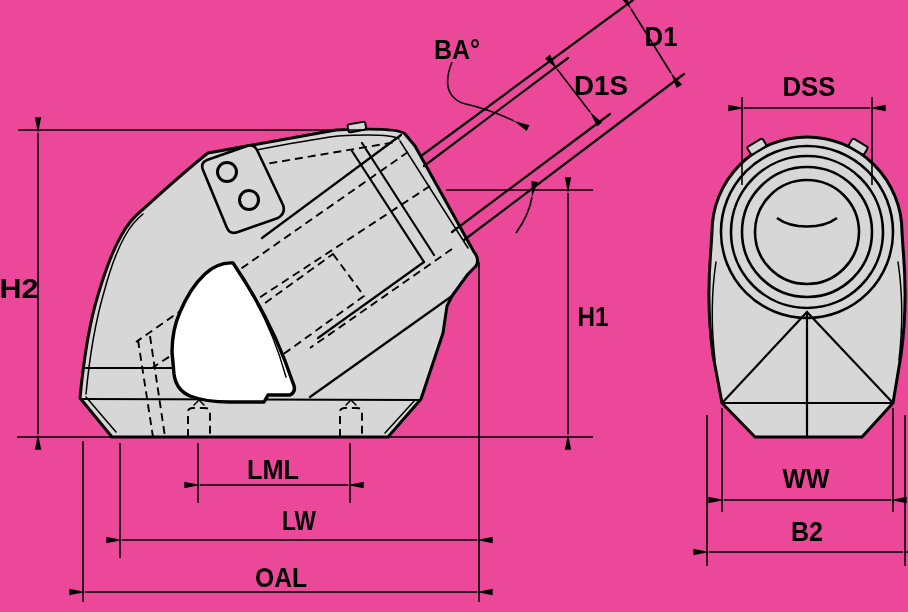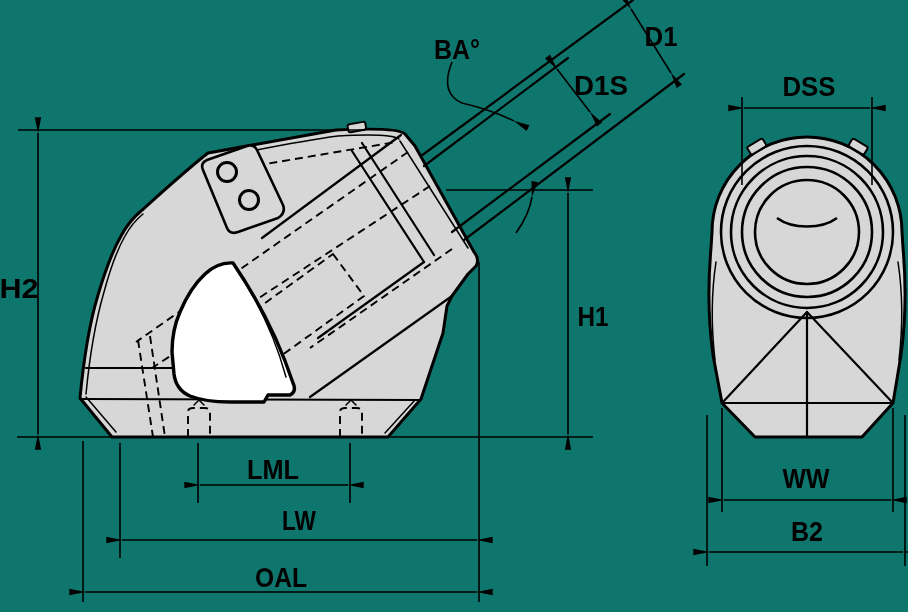--- a/index.html
+++ b/index.html
@@ -1,16 +1,16 @@
 <!DOCTYPE html>
 <html><head>
 <meta charset="utf-8">
 <style>
   html,body{margin:0;padding:0;background:#ffffff;}
-  .stage{width:908px;height:612px;position:relative;background:#0f766e;overflow:hidden;}
+  .stage{width:908px;height:612px;position:relative;background:#ec4899;overflow:hidden;}
   svg{display:block;}
   .body-fill{fill:#d7d7d7;stroke:#000;stroke-width:3;stroke-linejoin:round;}
   .med{fill:none;stroke:#000;stroke-width:2.2;stroke-linecap:round;}
   .thin{fill:none;stroke:#000;stroke-width:1.5;stroke-linecap:round;}
   .dashed{fill:none;stroke:#000;stroke-width:1.9;stroke-dasharray:8 5;stroke-linecap:butt;}
   .dim{fill:none;stroke:#000;stroke-width:1.6;}
   .pocket{fill:#ffffff;stroke:#000;stroke-width:3.4;stroke-linejoin:round;}
   .plate{fill:#d7d7d7;stroke:#000;stroke-width:2.6;stroke-linejoin:round;}
   .hole{fill:#d7d7d7;stroke:#000;stroke-width:3;}
   .ring{fill:none;stroke:#000;stroke-width:2.6;}

